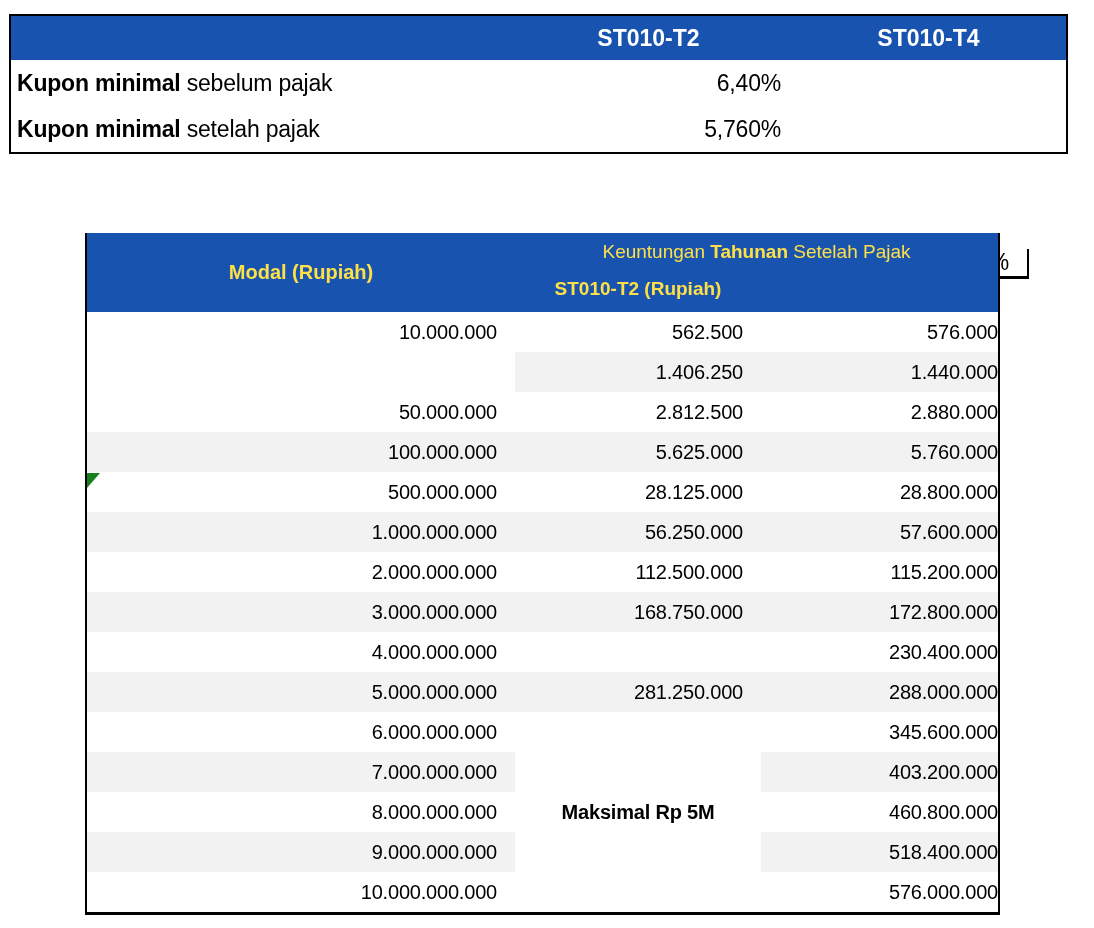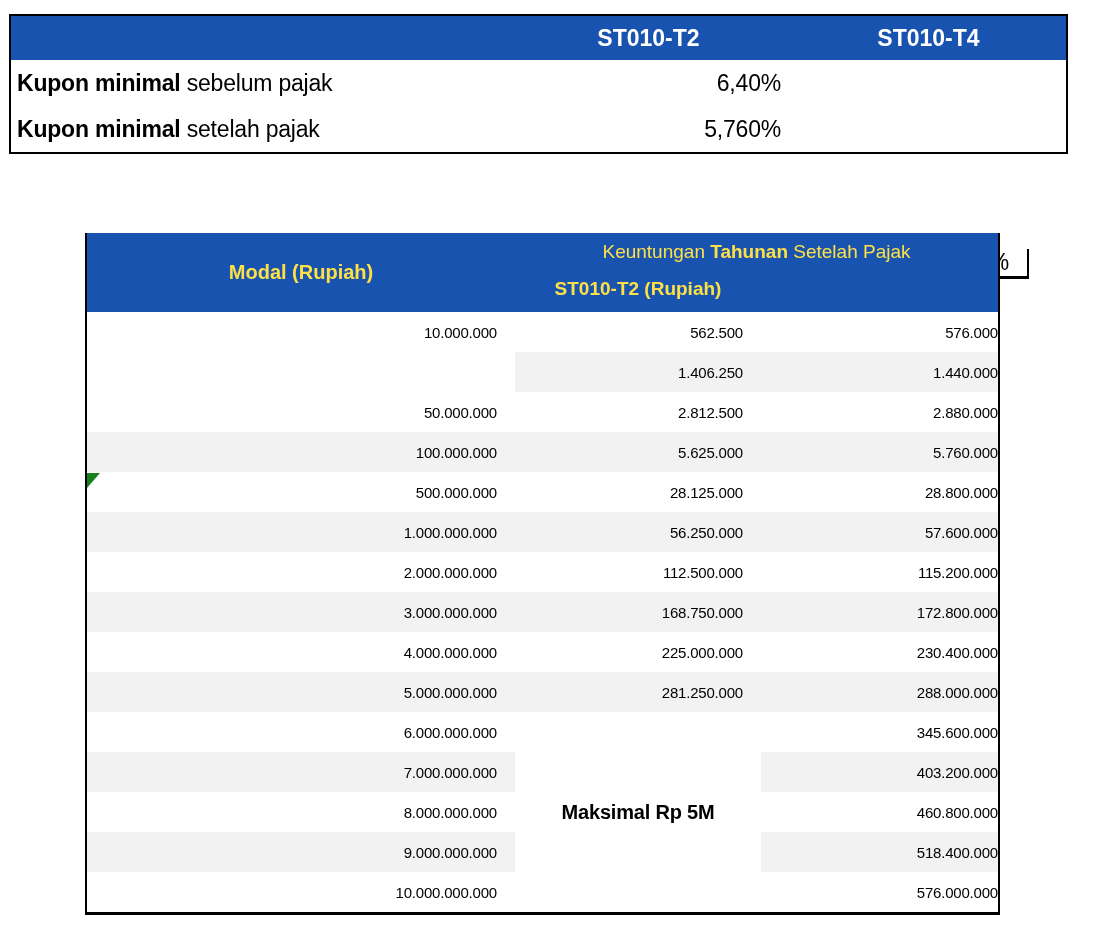--- a/index.html
+++ b/index.html
@@ -68,21 +68,21 @@
     font-weight: bold; font-size: 19px;
   }
   .t2-body {
     display: grid;
     grid-template-columns: 428px 246px 237px;
     grid-auto-rows: 40px;
     background: #fff;
   }
   .t2-body .cell {
     display: flex; align-items: center; justify-content: flex-end;
-    font-size: 15px; letter-spacing: -0.2px;
+    font-size: 20px; letter-spacing: -0.2px;
     position: relative; background: #fff;
   }
   .t2-body .cell.alt { background: #F2F2F2; }
   .t2-body .modal { padding-right: 18px; }
   .t2-body .t2c  { padding-right: 18px; }
   .t2-body .t4c  { }
   .t2-body .merged {
     grid-column: 2; grid-row: 11 / span 5;
     justify-content: center; align-items: center;
     font-weight: bold; font-size: 20px;
@@ -155,21 +155,20 @@
       <div class="cell modal alt" style="grid-area: 6 / 1;">1.000.000.000</div>
       <div class="cell t2c alt" style="grid-area: 6 / 2;">56.250.000</div>
       <div class="cell t4c alt" style="grid-area: 6 / 3;">57.600.000</div>
       <div class="cell modal" style="grid-area: 7 / 1;">2.000.000.000</div>
       <div class="cell t2c" style="grid-area: 7 / 2;">112.500.000</div>
       <div class="cell t4c" style="grid-area: 7 / 3;">115.200.000</div>
       <div class="cell modal alt" style="grid-area: 8 / 1;">3.000.000.000</div>
       <div class="cell t2c alt" style="grid-area: 8 / 2;">168.750.000</div>
       <div class="cell t4c alt" style="grid-area: 8 / 3;">172.800.000</div>
       <div class="cell modal" style="grid-area: 9 / 1;">4.000.000.000</div>
-      <div class="cell t2c" style="grid-area: 9 / 2;">225.000.000</div>
       <div class="cell t4c" style="grid-area: 9 / 3;">230.400.000</div>
       <div class="cell modal alt" style="grid-area: 10 / 1;">5.000.000.000</div>
       <div class="cell t2c alt" style="grid-area: 10 / 2;">281.250.000</div>
       <div class="cell t4c alt" style="grid-area: 10 / 3;">288.000.000</div>
       <div class="cell modal" style="grid-area: 11 / 1;">6.000.000.000</div>
       <div class="cell t4c" style="grid-area: 11 / 3;">345.600.000</div>
       <div class="cell modal alt" style="grid-area: 12 / 1;">7.000.000.000</div>
       <div class="cell t4c alt" style="grid-area: 12 / 3;">403.200.000</div>
       <div class="cell modal" style="grid-area: 13 / 1;">8.000.000.000</div>
       <div class="cell t4c" style="grid-area: 13 / 3;">460.800.000</div>

